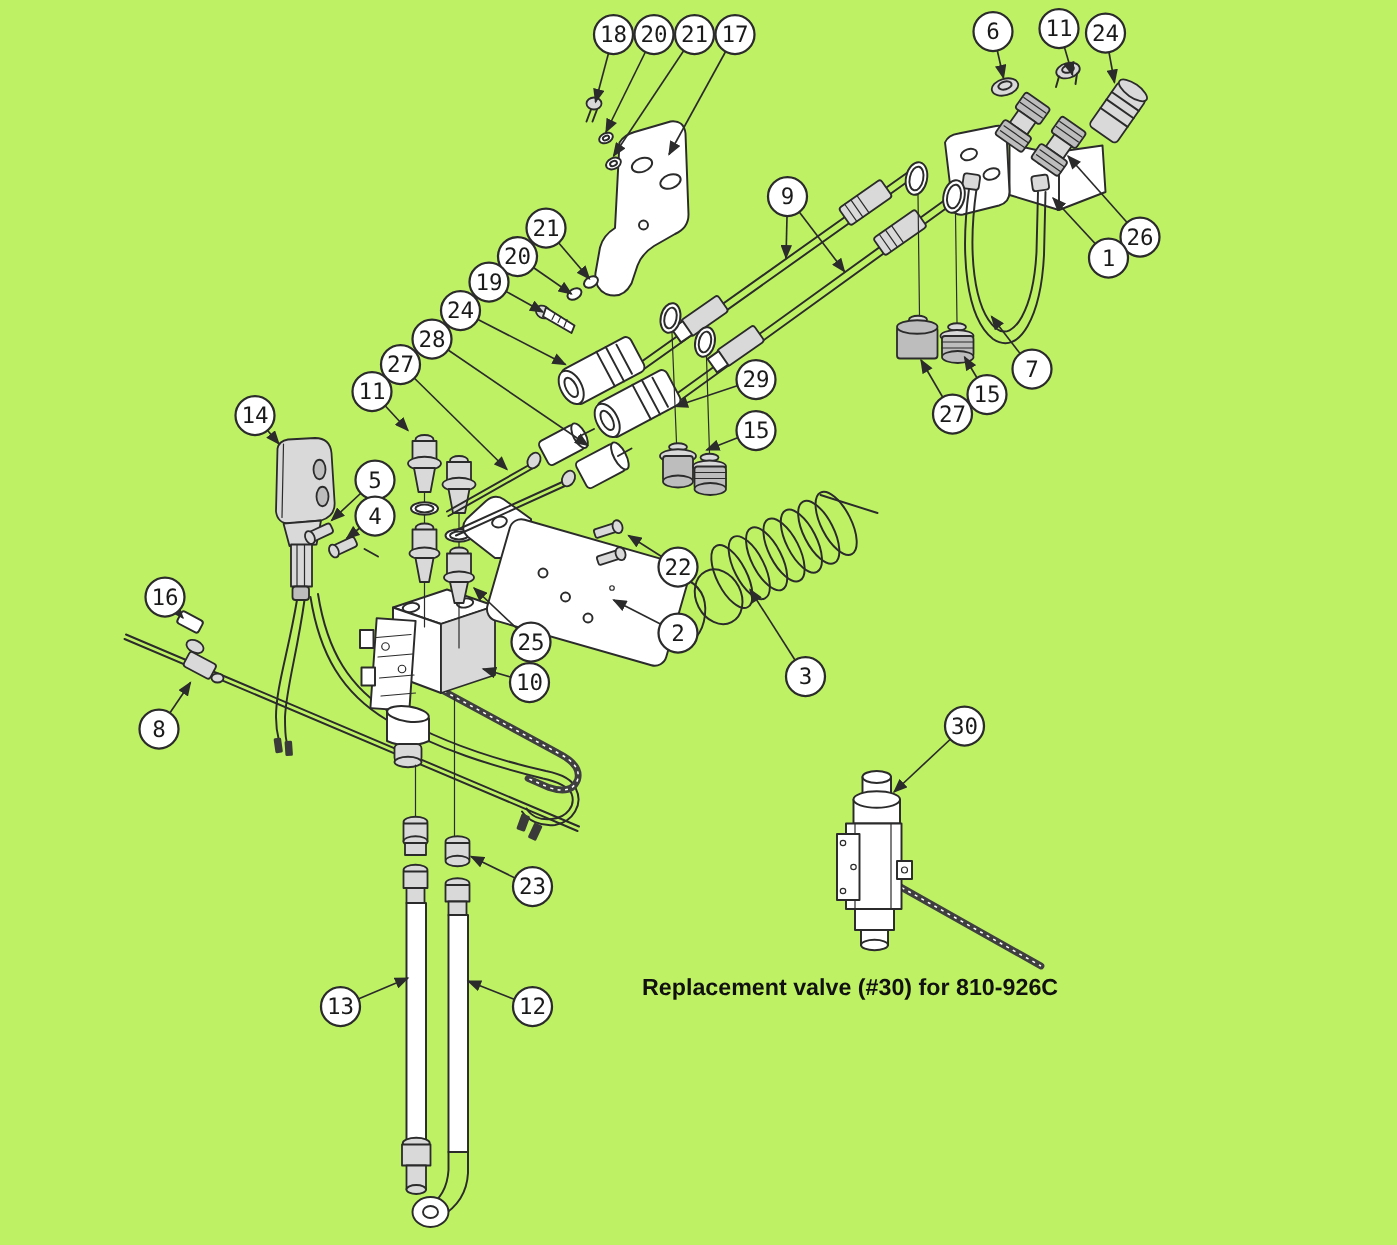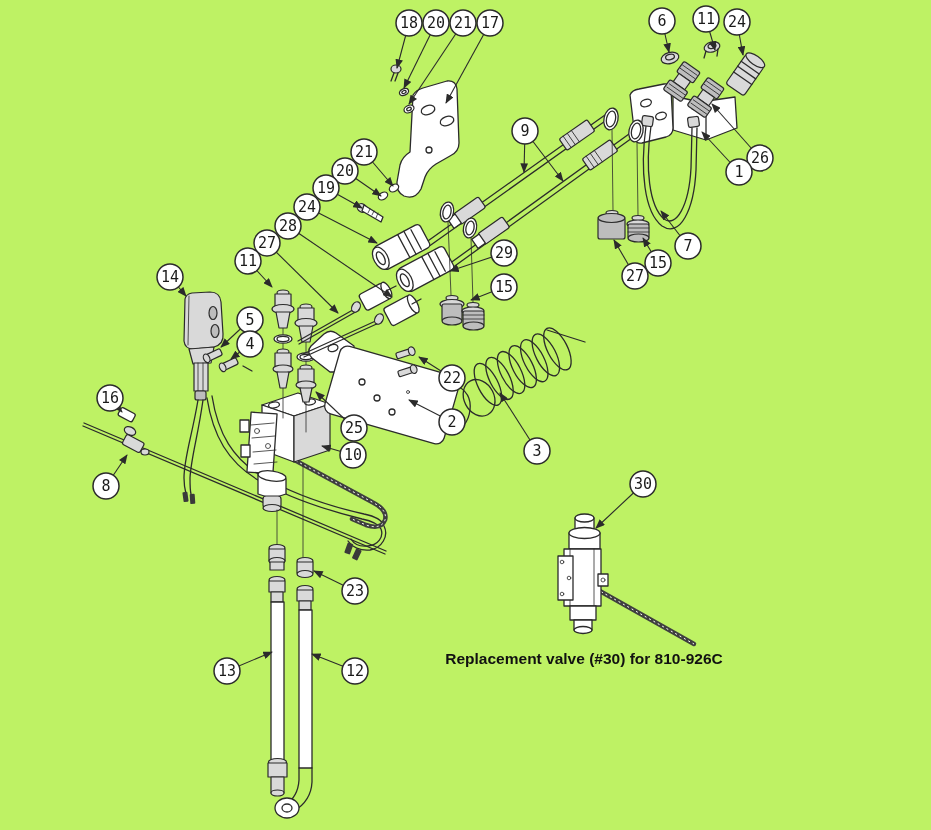--- a/index.html
+++ b/index.html
@@ -11,21 +11,21 @@
   .thin{stroke-width:.8}
   .fw{fill:#ffffff;stroke:#2b2b2b;stroke-width:1.3;stroke-linejoin:round}
   .fg{fill:#d9d9d9;stroke:#2b2b2b;stroke-width:1.2;stroke-linejoin:round}
   .fG{fill:#bdbdbd;stroke:#2b2b2b;stroke-width:1.2;stroke-linejoin:round}
   .fd{fill:#3a3a3a;stroke:none}
   .rod{stroke:#3f3f3f;stroke-width:4.5;fill:none;stroke-linecap:round}
   .rodh{stroke:#ffffff;stroke-width:1;fill:none;stroke-dasharray:2 3}
   .leader{stroke:#2b2b2b;stroke-width:1.1;fill:none}
   .co-circle{fill:#ffffff;stroke:#2b2b2b;stroke-width:1.5}
   .co-text{font:15px "DejaVu Sans Mono",monospace;fill:#1a1a1a;text-anchor:middle}
-  .caption{position:absolute;left:428px;top:649px;width:312px;text-align:center;color:#111;
+  .caption{position:absolute;left:428px;top:649px;width:312px;color:#111;
            font-weight:bold;font-size:15.5px;line-height:1.35;
            font-family:"Liberation Sans",sans-serif}
 </style>
 </head>
 <body>
 
 <div class="canvas">
 <svg id="art" width="931" height="830" viewBox="0 0 931 830" xmlns="http://www.w3.org/2000/svg">
   <defs>
     <marker id="arrow" viewBox="0 0 10 8" refX="9" refY="4" markerWidth="9" markerHeight="7" orient="auto-start-reverse">

